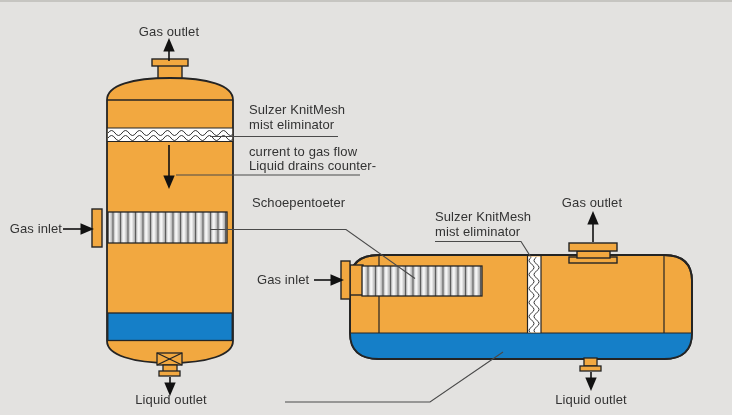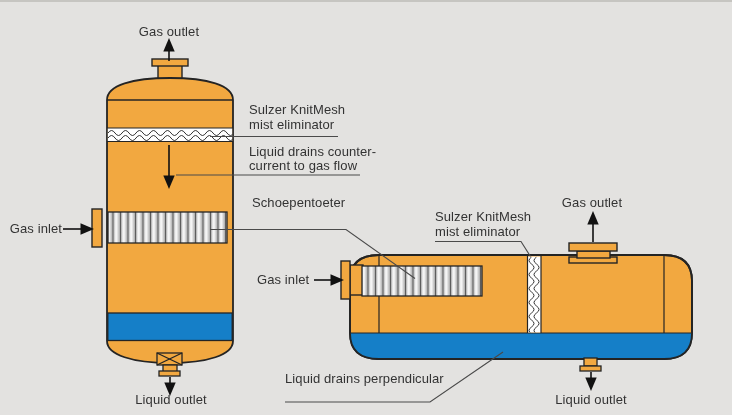--- a/index.html
+++ b/index.html
@@ -169,37 +169,36 @@
   </svg>
 
   <div class="lbl center" style="left:169px;top:24px">Gas outlet</div>
 
   <div class="lbl" style="left:249px;top:102px">
     <div>Sulzer KnitMesh</div>
     <div>mist eliminator</div>
   </div>
 
   <div class="lbl tight" style="left:249px;top:145px">
+    <div>current to gas flow</div>
     <div>Liquid drains counter-</div>
-    <div>current to gas flow</div>
   </div>
 
   <div class="lbl right" style="left:6px;top:221px;width:56px">Gas inlet</div>
 
   <div class="lbl" style="left:252px;top:195px">Schoepentoeter</div>
 
   <div class="lbl center" style="left:171px;top:392px">Liquid outlet</div>
 
   <div class="lbl" style="left:257px;top:272px">Gas inlet</div>
 
   <div class="lbl" style="left:435px;top:209px">
     <div>Sulzer KnitMesh</div>
     <div>mist eliminator</div>
   </div>
 
   <div class="lbl center" style="left:592px;top:195px">Gas outlet</div>
 
   <div class="lbl" style="left:285px;top:371px">
-    <div>Liquid drains perpendicular</div>
   </div>
 
   <div class="lbl center" style="left:591px;top:392px">Liquid outlet</div>
 </div>
 
 </body></html>

